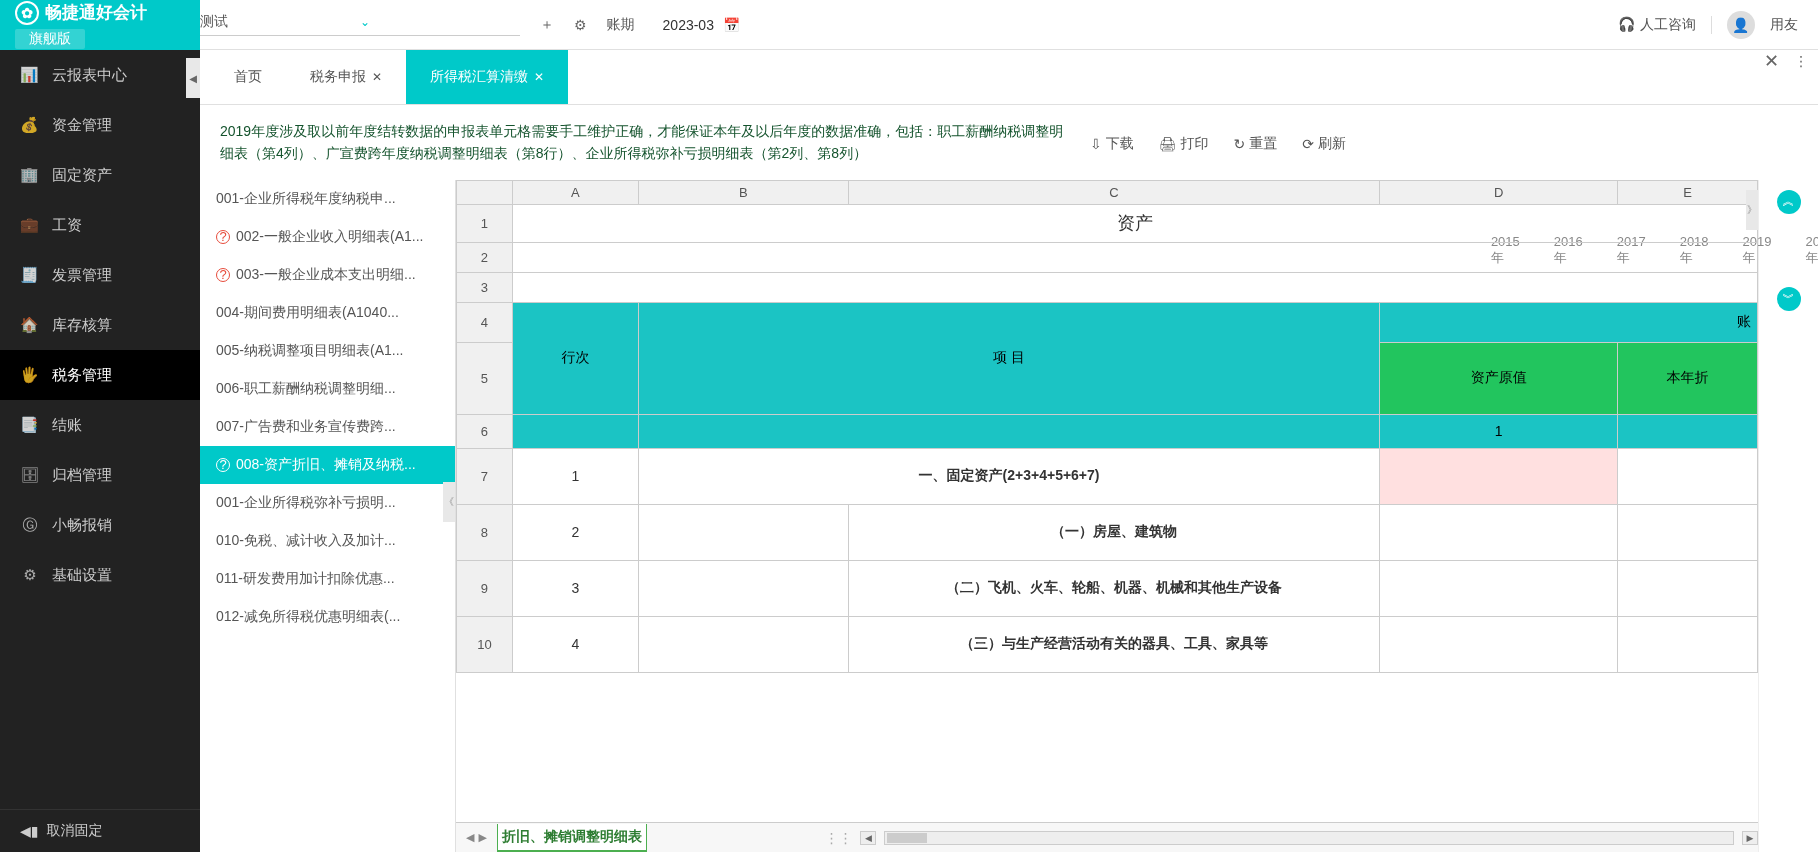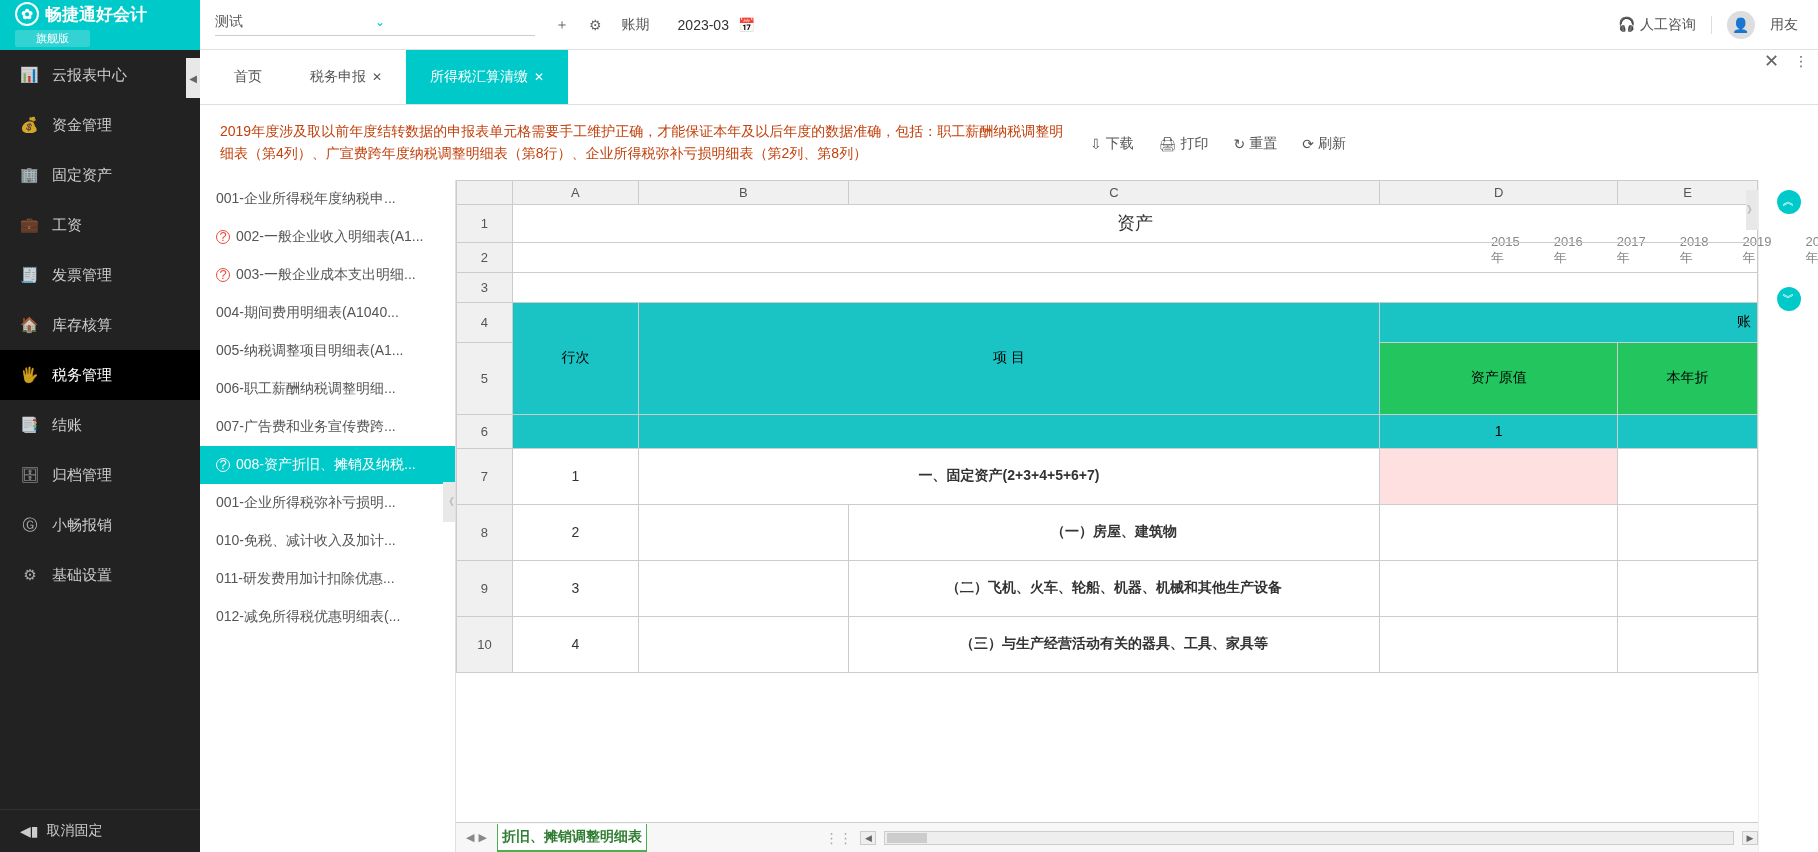--- a/index.html
+++ b/index.html
@@ -42,31 +42,30 @@
       height: 24px;
       border: 2px solid #fff;
       border-radius: 50%;
       margin-right: 6px;
       display: flex;
       align-items: center;
       justify-content: center;
       font-size: 14px;
     }
     .logo-sub {
-      font-size: 11px;
+      font-size: 14px;
       margin-top: 4px;
-      padding: 1px 21px;
+      padding: 1px 14px;
       background: rgba(255,255,255,0.2);
       border-radius: 2px;
       display: inline-block;
       width: fit-content;
     }
     .header-left {
       display: flex;
-      padding-left: 15px;
       flex: 1;
     }
     .company-select {
       display: flex;
       align-items: center;
       width: 320px;
       border-bottom: 1px solid #ccc;
       padding-bottom: 4px;
       color: #555;
     }
@@ -216,21 +215,21 @@
       color: #666;
     }
     
     .toolbar {
       display: flex;
       align-items: flex-start;
       padding: 15px 20px;
       gap: 20px;
     }
     .notice-text {
-      color: #c2410c;
+      color: #14532d;
       font-size: 14px;
       line-height: 1.6;
       flex: 1;
       max-width: 850px;
     }
     .toolbar-actions {
       display: flex;
       gap: 25px;
       color: #555;
       white-space: nowrap;

